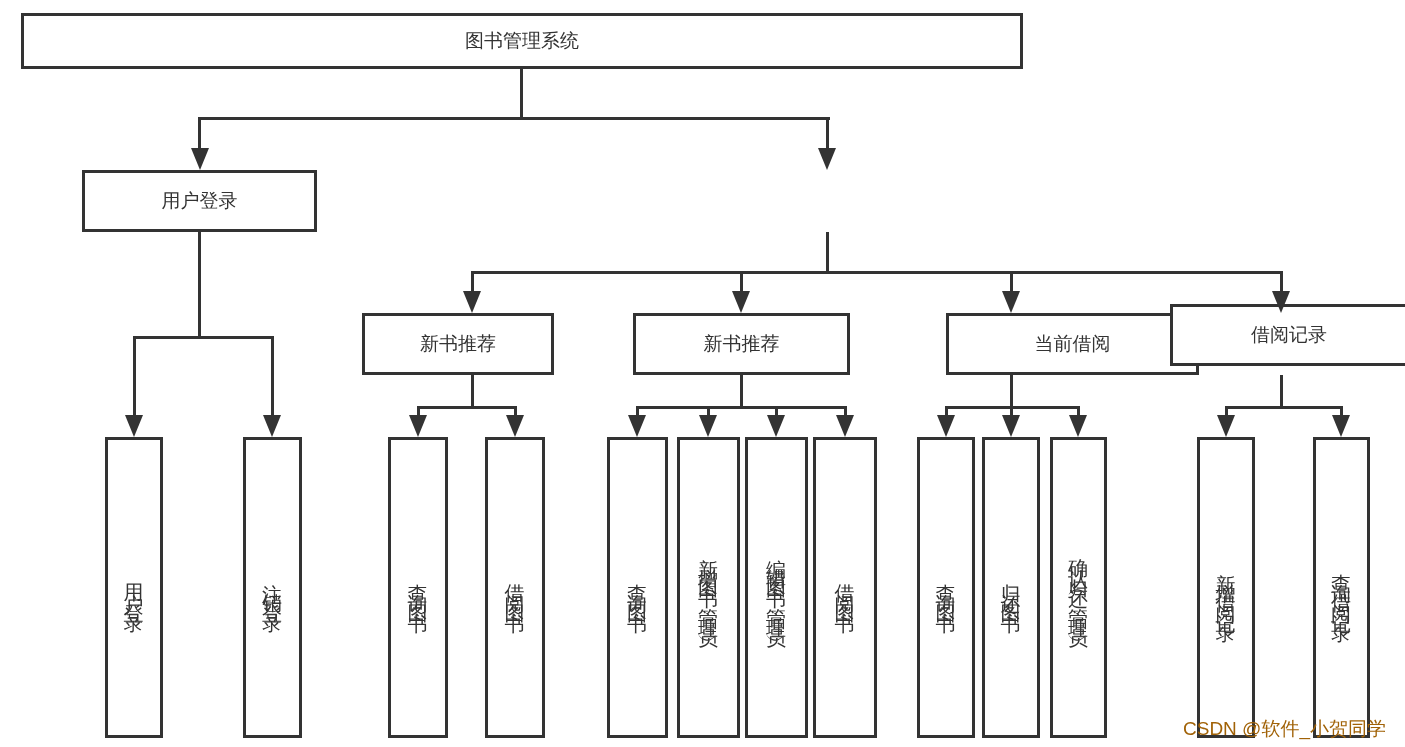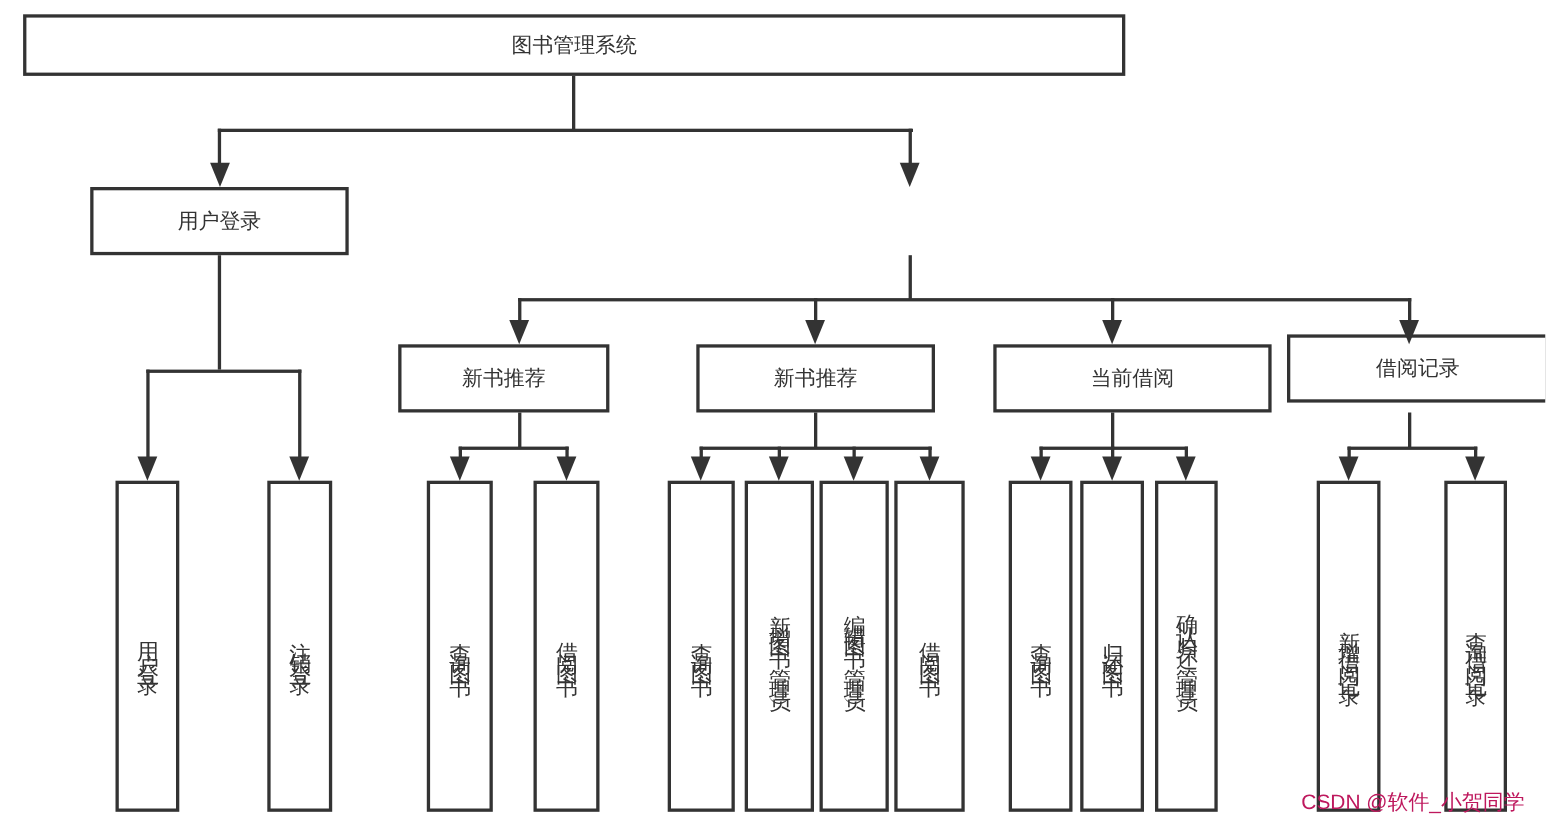--- a/index.html
+++ b/index.html
@@ -27,40 +27,40 @@
     position:absolute;
     width:0;height:0;
     border-left:9px solid transparent;
     border-right:9px solid transparent;
     border-top:22px solid #333;
   }
   .watermark{
     position:absolute;
     left:1183px;top:716px;
     font-size:19px;
-    color:#be185d;
+    color:#a16207;
     z-index:6;
     white-space:nowrap;
   }
 </style>
 </head>
 <body>
 
 <div class="canvas">
 
   <div class="box" style="left:21px;top:13px;width:1002px;height:56px;">图书管理系统</div>
 
   <div class="box" style="left:82px;top:170px;width:235px;height:62px;">用户登录</div>
 
 
   <div class="box" style="left:362px;top:313px;width:192px;height:62px;">新书推荐</div>
 
   <div class="box" style="left:633px;top:313px;width:217px;height:62px;">新书推荐</div>
 
-  <div class="box" style="left:903px;top:313px;width:253px;height:62px;">当前借阅</div>
+  <div class="box" style="left:946px;top:313px;width:253px;height:62px;">当前借阅</div>
 
   <div class="box" style="left:1170px;top:304px;width:238px;height:62px;">借阅记录</div>
 
   <div class="box vbox" style="left:105px;top:437px;width:58px;height:301px;">用户登录</div>
 
   <div class="box vbox" style="left:243px;top:437px;width:59px;height:301px;">注销登录</div>
 
   <div class="box vbox" style="left:388px;top:437px;width:60px;height:301px;">查询图书</div>
 
   <div class="box vbox" style="left:485px;top:437px;width:60px;height:301px;">借阅图书</div>

